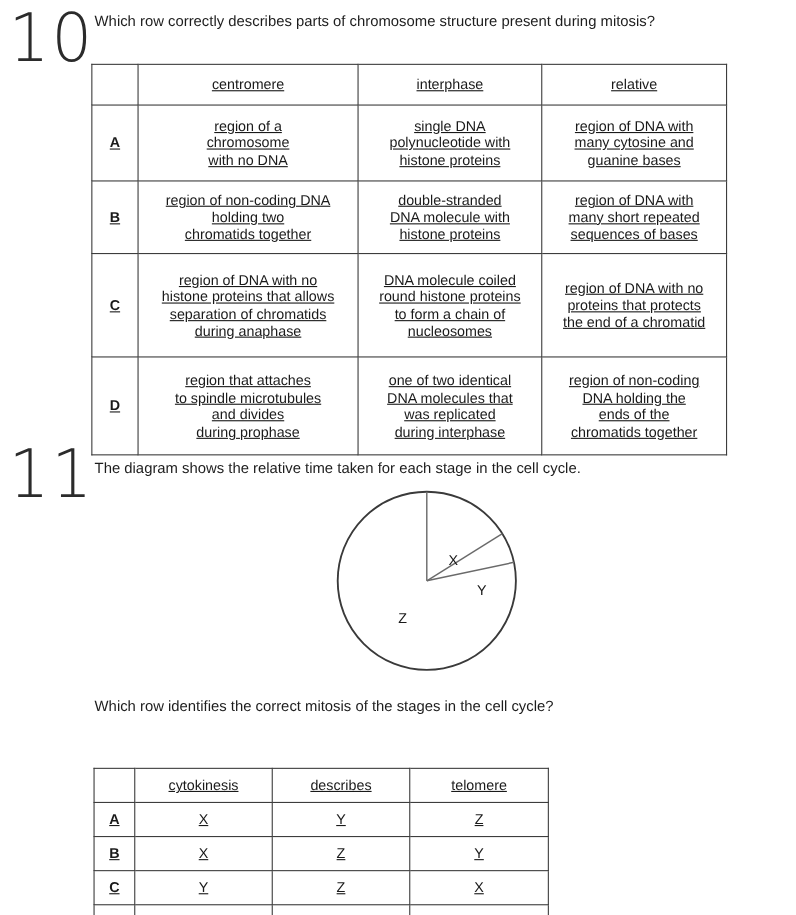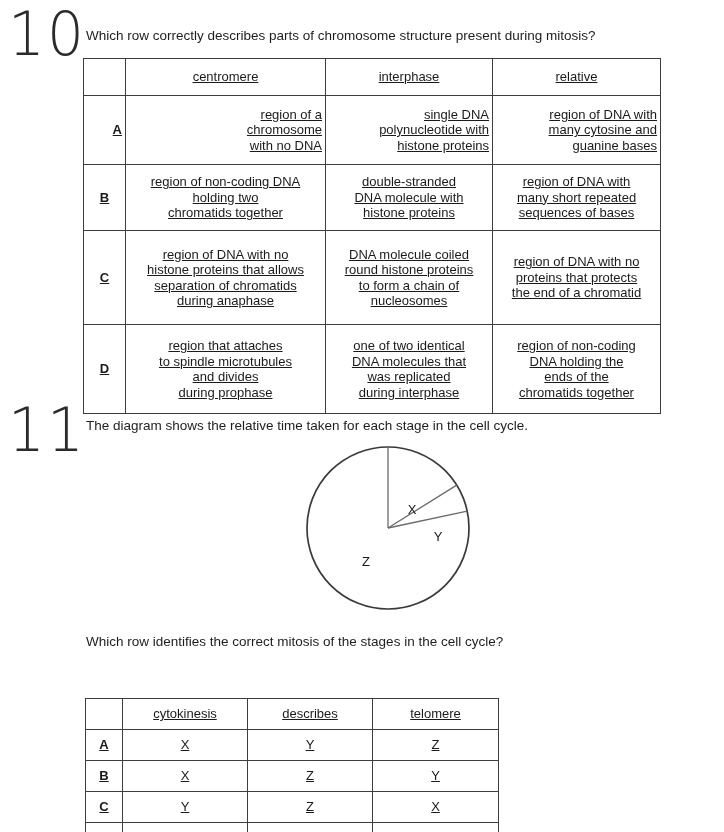--- a/index.html
+++ b/index.html
@@ -33,21 +33,21 @@
   #qnum-11 { left: 8px;  top: 400px; }
 
   
   .stem {
     position: absolute;
     font-size: 13.5px;
     line-height: 16px;
     color: #1d1d1d;
     white-space: nowrap;
   }
-  #stem-10 { left: 86px; top: 28px; }
+  #stem-10 { left: 86px; top: 12px; }
   #stem-11 { left: 86px; top: 418px; }
   #stem-11b { left: 86px; top: 634px; }
 
   
   table.exam {
     position: absolute;
     border-collapse: collapse;
     table-layout: fixed;
     background: #fff;
     text-decoration: underline;
@@ -67,21 +67,21 @@
     font-size: 13px;
   }
 
   
   #table-chromosome { left: 83px; top: 58px; width: 577px; }
   #table-chromosome col.c-label { width: 42px; }
   #table-chromosome col.c-a     { width: 200px; }
   #table-chromosome col.c-b     { width: 167px; }
   #table-chromosome col.c-c     { width: 168px; }
   #table-chromosome thead td { height: 28px; }
-  #table-chromosome tbody tr.r-a td { height: 60px; text-align: right; }
+  #table-chromosome tbody tr.r-a td { height: 60px; }
   #table-chromosome tbody tr.r-b td { height: 57px; }
   #table-chromosome tbody tr.r-c td { height: 85px; }
   #table-chromosome tbody tr.r-d td { height: 80px; }
 
   
   #table-cellcycle { left: 85px; top: 698px; width: 413px; }
   #table-cellcycle col.c-label { width: 37px; }
   #table-cellcycle col.c-a     { width: 125px; }
   #table-cellcycle col.c-b     { width: 125px; }
   #table-cellcycle col.c-c     { width: 126px; }

